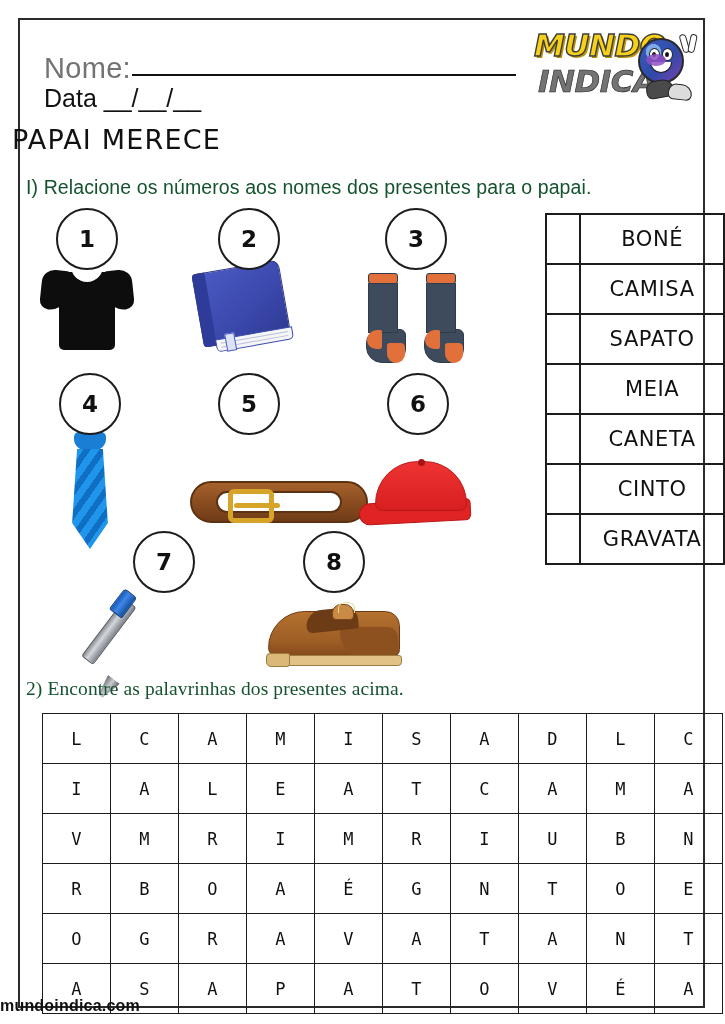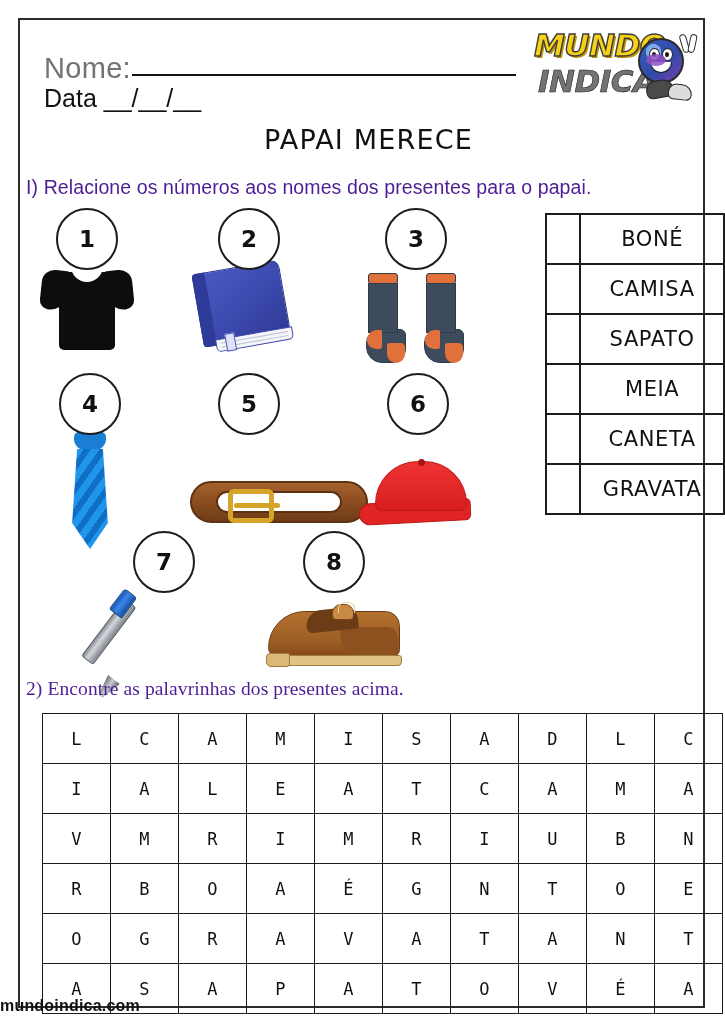--- a/index.html
+++ b/index.html
@@ -55,21 +55,21 @@
     top: 84px;
     font-size: 25px;
     color: #111;
     white-space: nowrap;
   }
   .hdr-title {
     position: absolute;
     left: 0;
     top: 124px;
     width: 725px;
-    text-align: center;
+    text-align: left;
     font-size: 27px;
     letter-spacing: 1.2px;
     color: #111;
     font-family: "DejaVu Sans", sans-serif;
   }
   .hdr-title span { padding-left: 12px; }
 
   
   .logo {
     position: absolute;
@@ -175,21 +175,21 @@
     background: #dcdcdc;
     border: 1.6px solid #222;
     border-radius: 9px 11px 6px 6px;
     transform: rotate(6deg);
   }
 
   
   .q-text {
     position: absolute;
     font-size: 19.5px;
-    color: #4c1d95;
+    color: #14532d;
     white-space: nowrap;
     letter-spacing: .1px;
   }
   #q1 { left: 26px; top: 176px; }
   #q2 { left: 26px; top: 678px; font-family: Liberation Serif, serif; }
 
   
   .num-circle {
     position: absolute;
     width: 62px; height: 62px;
@@ -656,20 +656,24 @@
         <tr>
           <td class="blank"></td>
           <td class="word">MEIA</td>
         </tr>
         <tr>
           <td class="blank"></td>
           <td class="word">CANETA</td>
         </tr>
         <tr>
           <td class="blank"></td>
+          <td class="word">CINTO</td>
+        </tr>
+        <tr>
+          <td class="blank"></td>
           <td class="word">GRAVATA</td>
         </tr>
       </tbody>
   </table>
 
   <div class="q-text" id="q2">2) Encontre as palavrinhas dos presentes acima.</div>
 
   <table class="wordsearch">
     <tbody id="wordsearch-body">
         <tr>

